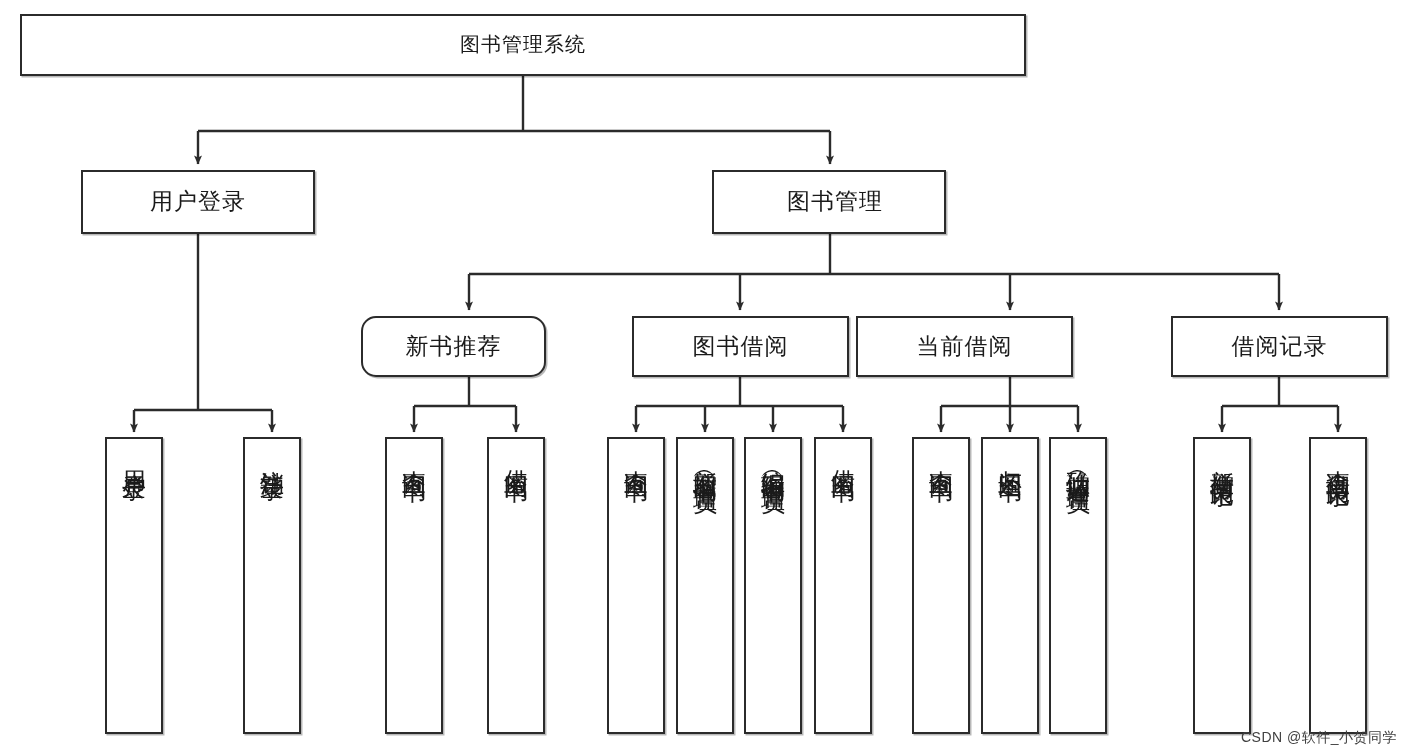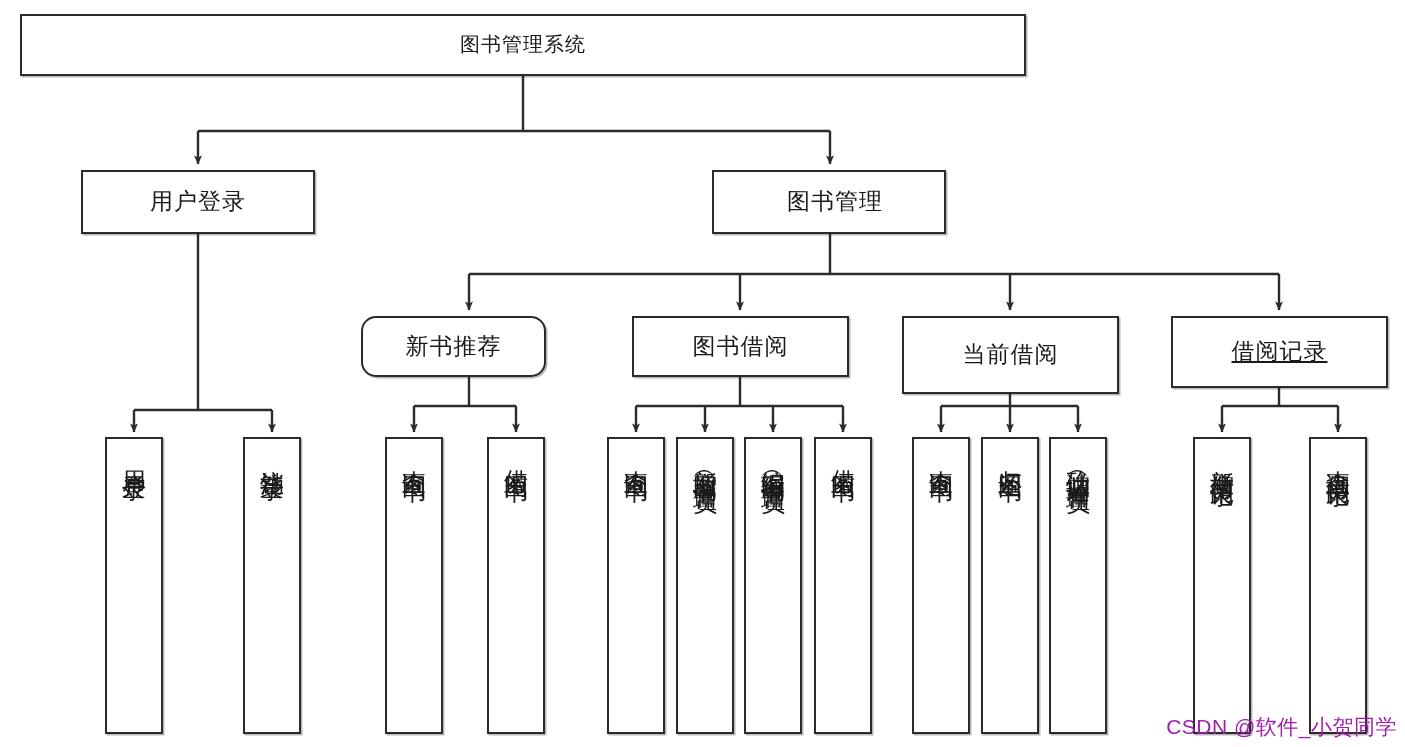--- a/index.html
+++ b/index.html
@@ -60,23 +60,23 @@
     writing-mode: vertical-rl;
     text-orientation: upright;
     font-size: 24px;
     line-height: 1;
     letter-spacing: 3px;
     white-space: nowrap;
   }
   #watermark {
     position: absolute;
     right: 8px;
-    bottom: 6px;
-    font-size: 21px;
-    color: #a21caf;
+    bottom: 0;
+    font-size: 14px;
+    color: #404040;
     letter-spacing: 0.5px;
     white-space: nowrap;
     user-select: none;
   }
 </style>
 </head>
 <body>
 
 <div id="canvas">
 
@@ -140,24 +140,24 @@
   <div class="node h" style="left:712px; top:170px; width:234px; height:64px;padding-left:12px;">
     <span class="lbl">图书管理</span>
   </div>
 
   <div class="node h" style="left:361px; top:316px; width:185px; height:61px;border-radius:15px;">
     <span class="lbl">新书推荐</span>
   </div>
   <div class="node h" style="left:632px; top:316px; width:217px; height:61px;">
     <span class="lbl">图书借阅</span>
   </div>
-  <div class="node h" style="left:902px; top:316px; width:217px; height:78px;">
+  <div class="node h" style="left:856px; top:316px; width:217px; height:61px;">
     <span class="lbl">当前借阅</span>
   </div>
-  <div class="node h" style="left:1171px; top:316px; width:217px; height:72px;text-decoration:underline;">
+  <div class="node h" style="left:1171px; top:316px; width:217px; height:61px;">
     <span class="lbl">借阅记录</span>
   </div>
 
   <div class="node v" style="left:105px; top:437px; width:58px; height:297px;">
     <span class="lbl">用户登录</span>
   </div>
   <div class="node v" style="left:243px; top:437px; width:58px; height:297px;">
     <span class="lbl">注销登录</span>
   </div>
 

